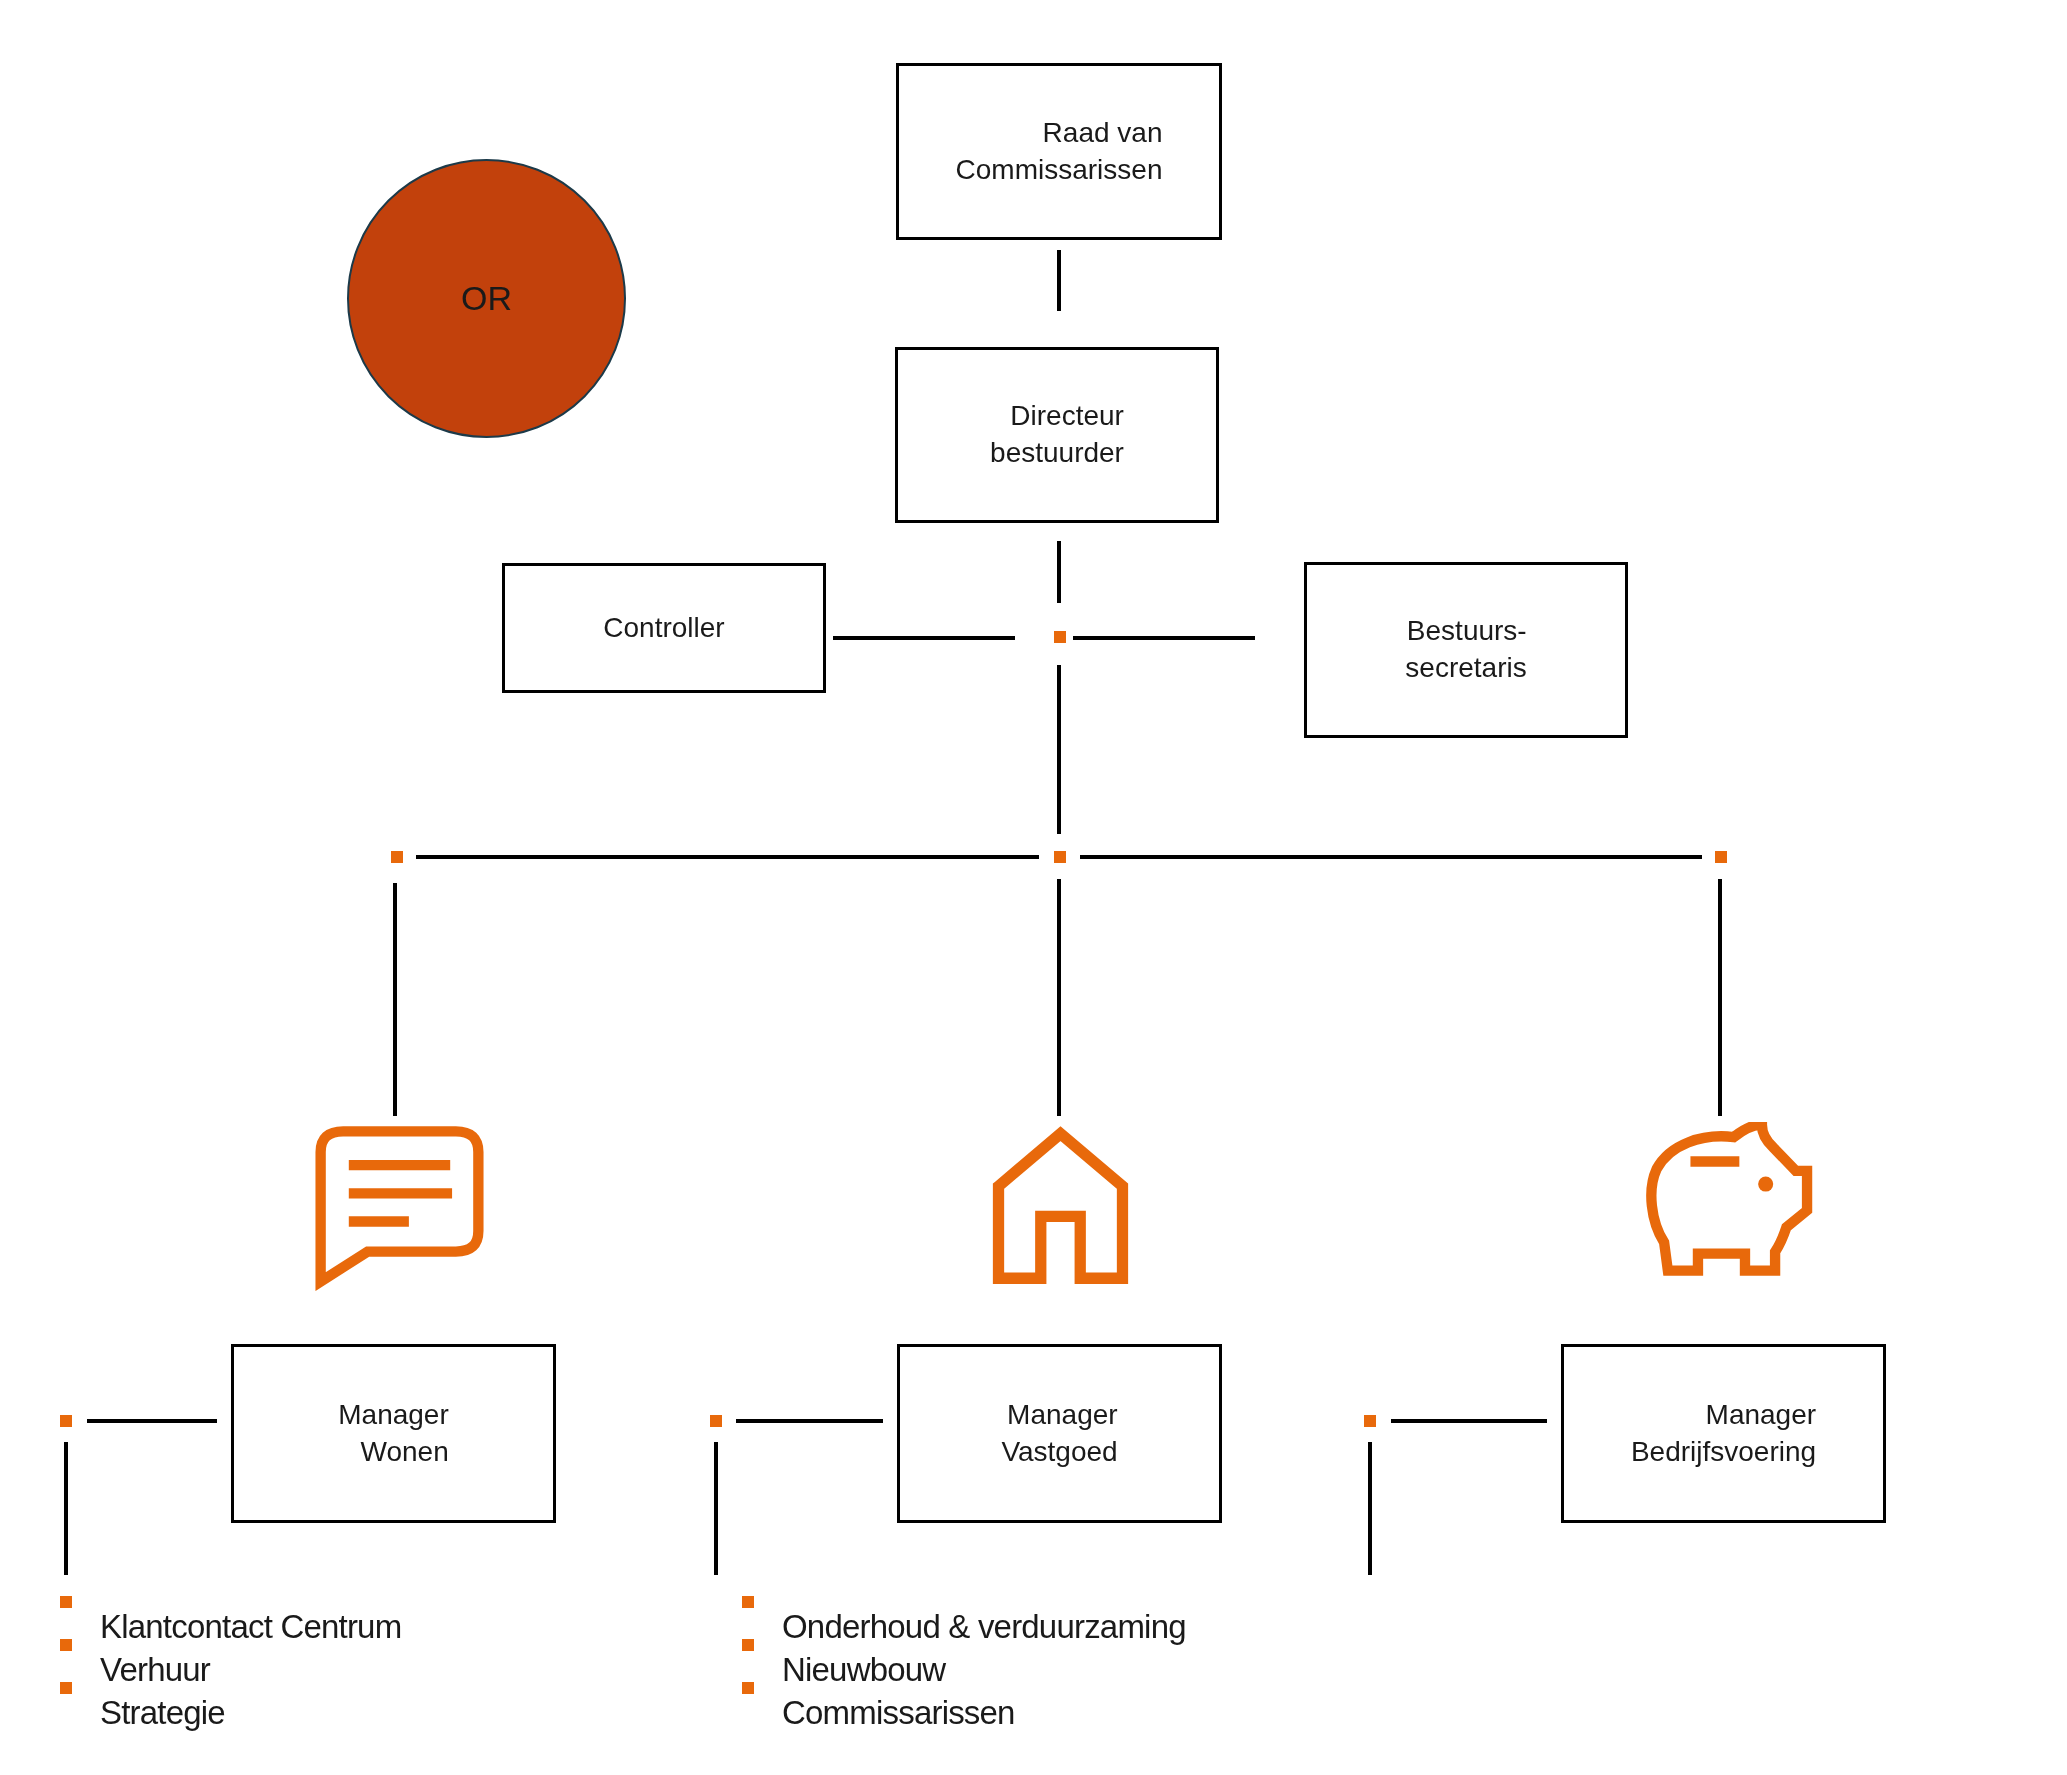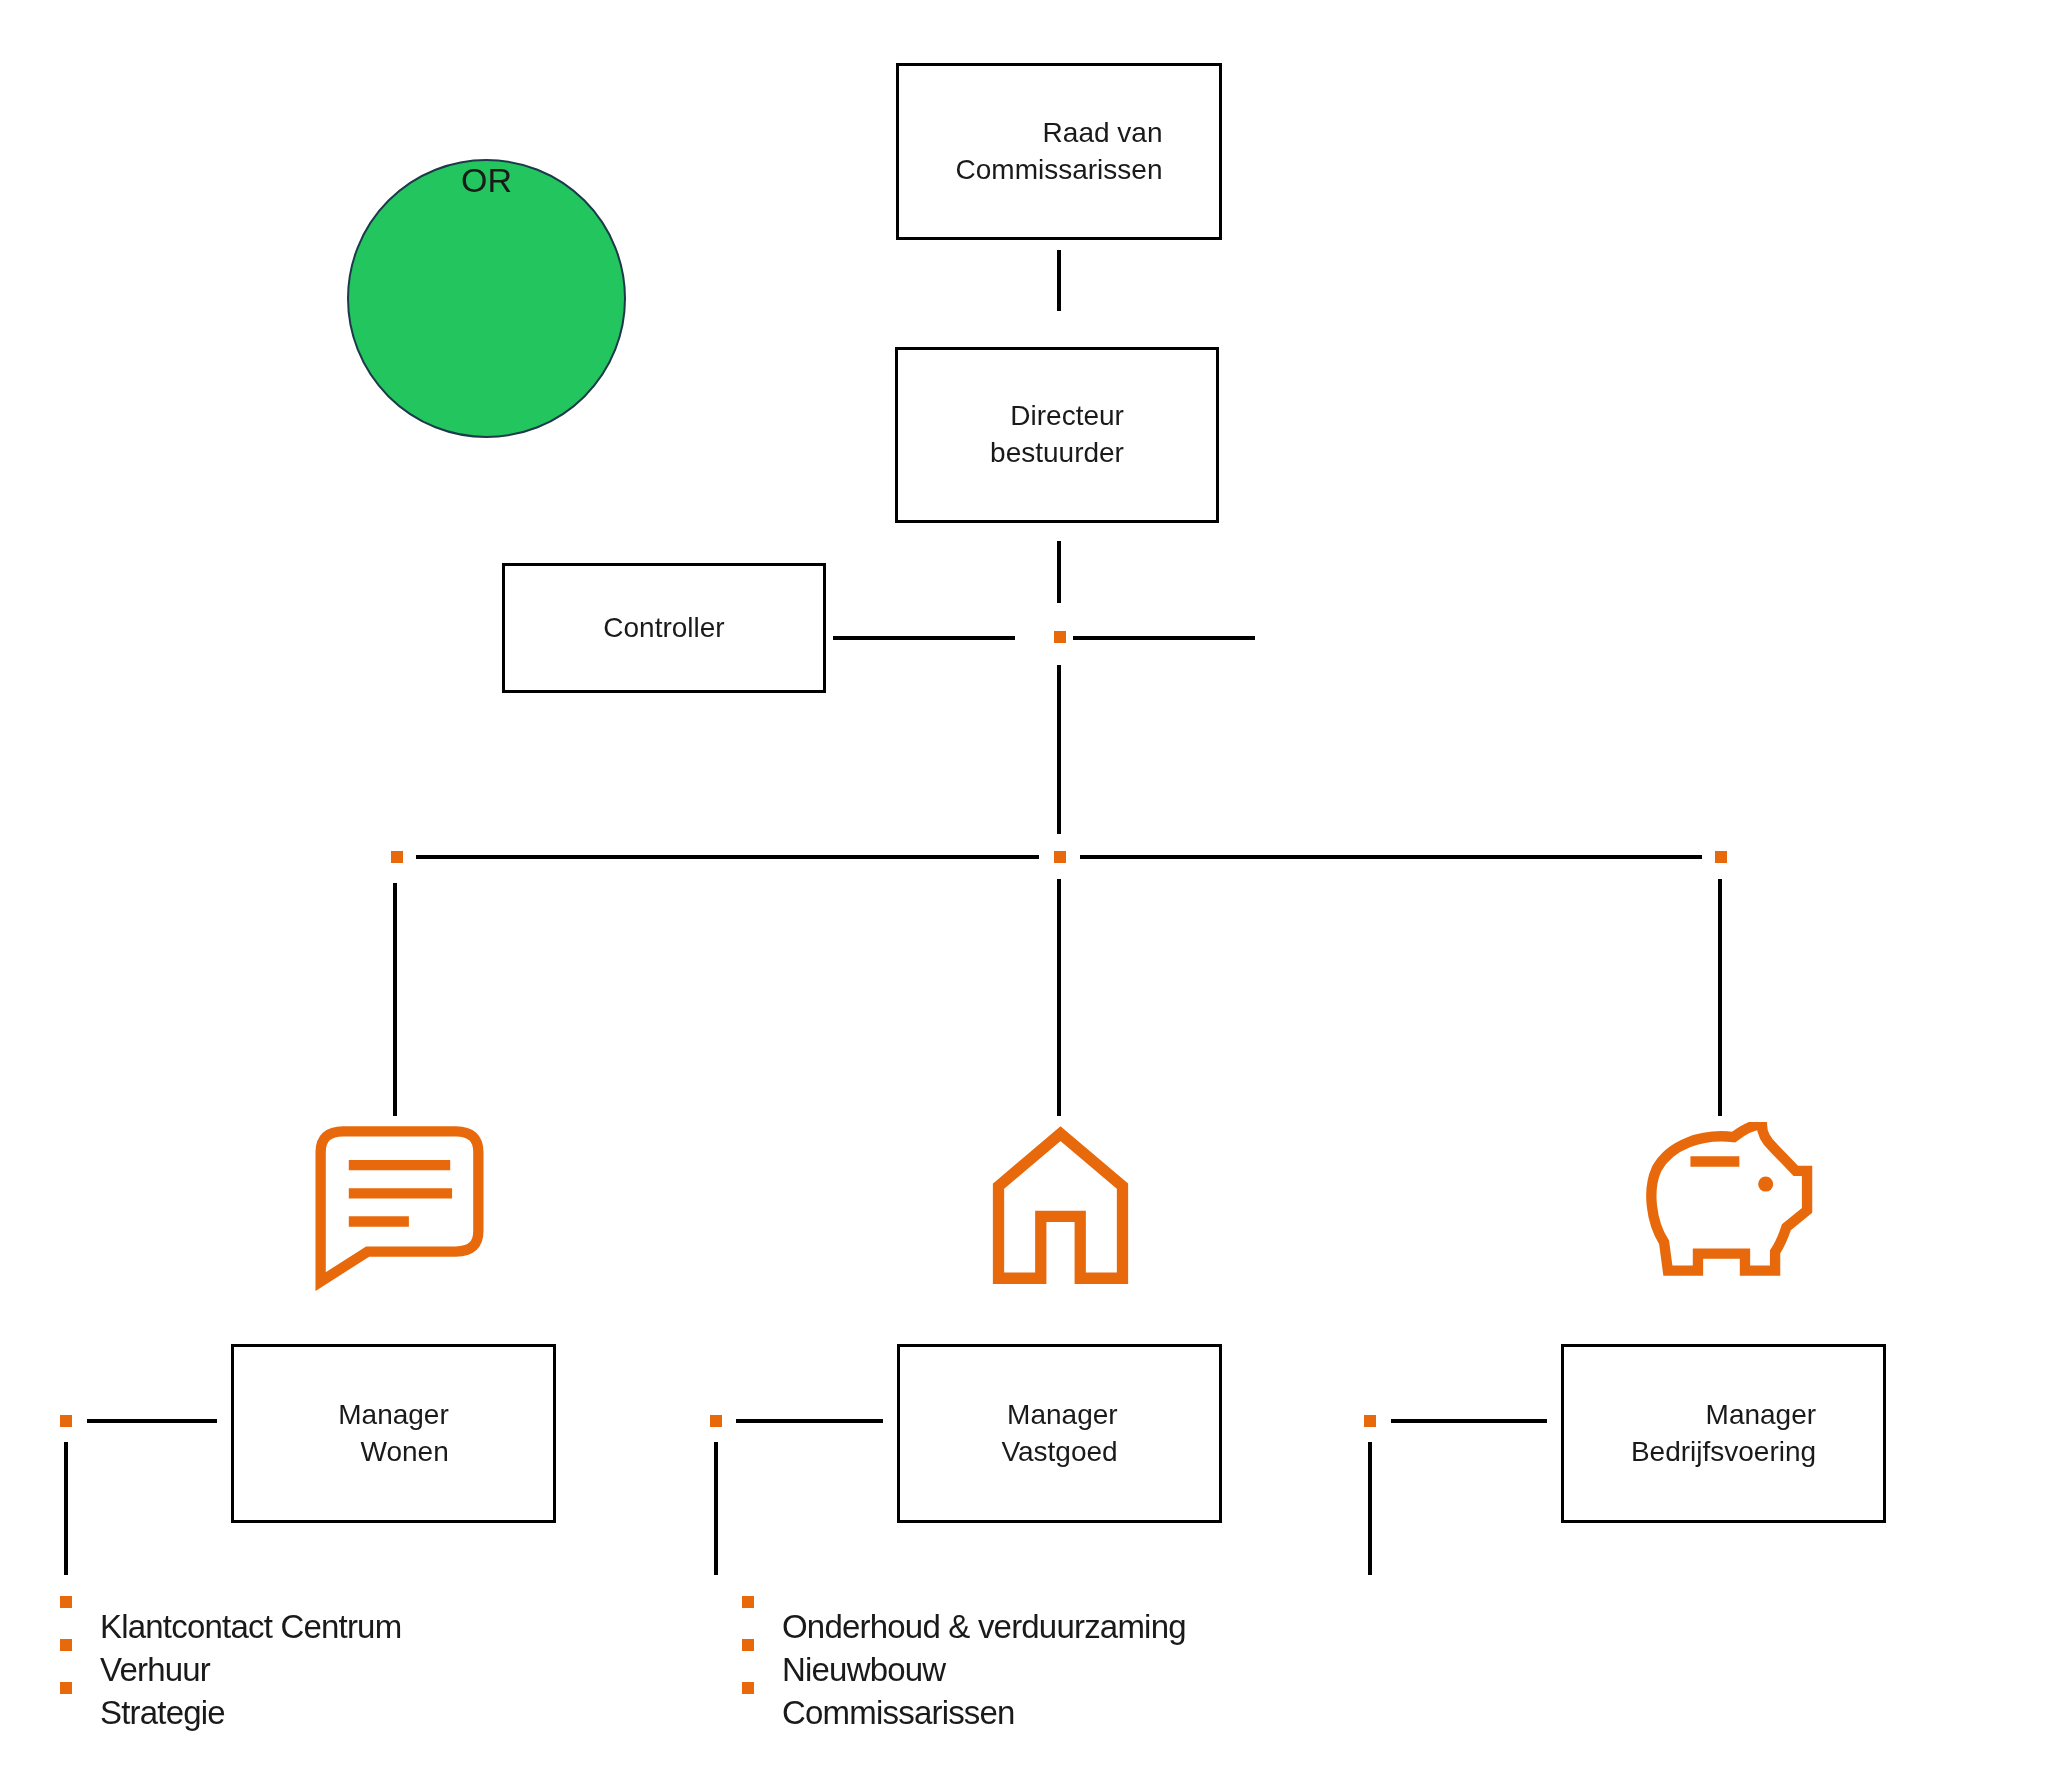--- a/index.html
+++ b/index.html
@@ -17,22 +17,22 @@
     white-space:pre-line;
     color:var(--text,#1a1a1a);
     box-sizing:border-box;
     margin-top:12px;
   }
 
   
   .or-circle{
     position:absolute;left:347px;top:159px;width:279px;height:279px;
     border:2.8px solid var(--circle,#1c3a49);border-radius:50%;
-    display:flex;justify-content:center;
-    font-size:34px;box-sizing:border-box;background:#22c55e;
+    display:flex;align-items:center;justify-content:center;
+    font-size:34px;box-sizing:border-box;background:#c2410c;
   }
 
   
   .hline{position:absolute;height:3.8px;background:#000;}
   .vline{position:absolute;width:3.8px;background:#000;}
 
   
   .jsq{position:absolute;width:12.2px;height:12.2px;background:var(--accent,#e8690b);}
 
   
@@ -61,20 +61,24 @@
 
   <div class="org-box" style="left:895px;top:335px;width:324px;height:176px;">
     <span>Directeur
 bestuurder</span>
   </div>
 
   <div class="org-box" style="left:502px;top:551px;width:324px;height:130px;">
     <span>Controller</span>
   </div>
 
+  <div class="org-box" style="left:1304px;top:550px;width:324px;height:176px;">
+    <span>Bestuurs-
+secretaris</span>
+  </div>
 
   <div class="org-box" style="left:231px;top:1332px;width:325px;height:179px;">
     <span>Manager
 Wonen</span>
   </div>
 
   <div class="org-box" style="left:897px;top:1332px;width:325px;height:179px;">
     <span>Manager
 Vastgoed</span>
   </div>

